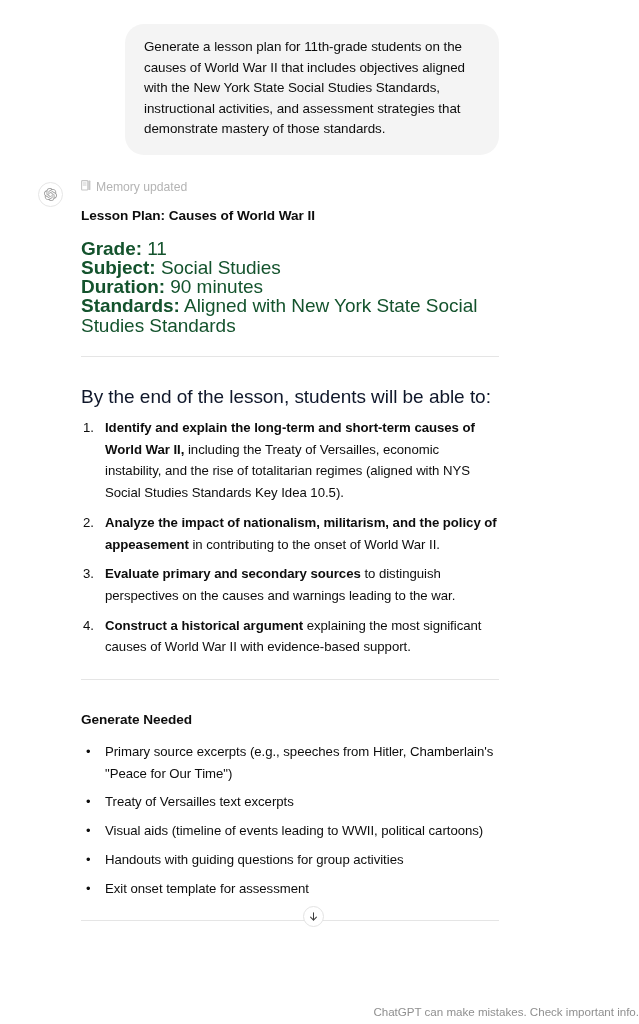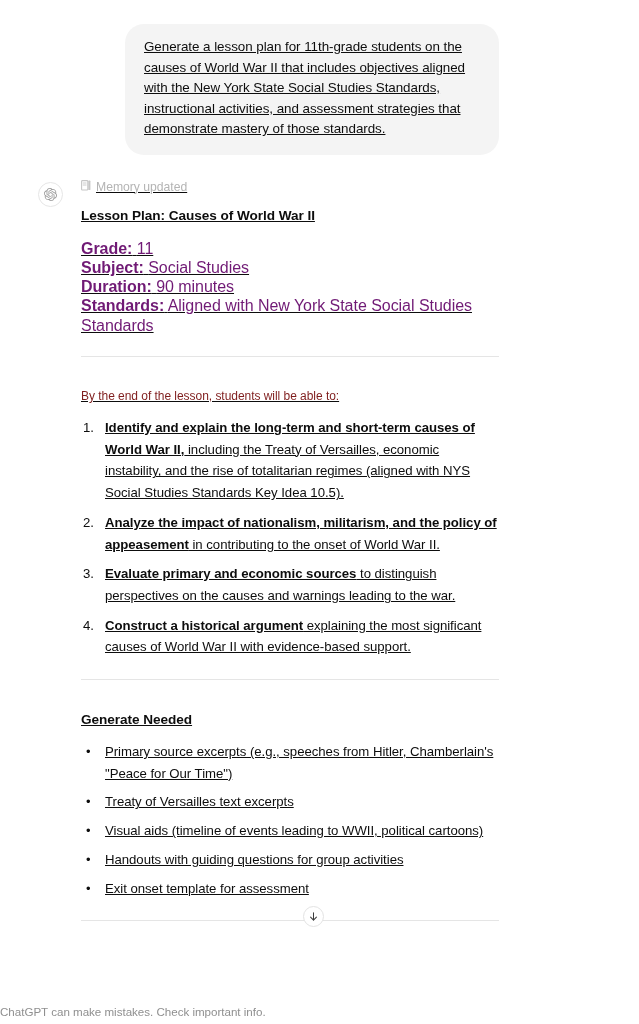--- a/index.html
+++ b/index.html
@@ -20,21 +20,20 @@
   }
 
   
   .chat-scroll {
     position: absolute;
     top: 0; left: 0;
     width: 554px;
     height: 944px;
     overflow: hidden;
     background: #ffffff;
-    text-decoration: underline;
   }
 
   .chat-inner {
     padding: 24px 0 0 0;
   }
 
   
   .user-row {
     display: flex;
     justify-content: flex-end;
@@ -95,40 +94,40 @@
   .md-h {
     font-size: 13.6px;
     font-weight: bold;
     line-height: 20px;
     color: #0d0d0d;
     letter-spacing: -0.05px;
   }
 
   .meta-block {
     margin-top: 13px;
-    font-size: 16px;
+    font-size: 19px;
     line-height: 19.3px;
-    color: #701a75;
+    color: #14532d;
     letter-spacing: -0.04px;
   }
   .meta-block .k { font-weight: bold; }
 
   hr.rule {
     border: 0;
     border-top: 1px solid #e5e5e5;
     margin: 21px 0 0 0;
   }
 
   .section { margin-top: 30px; }
 
   .lead {
-    font-size: 12px;
+    font-size: 19px;
     line-height: 19px;
     margin-top: 0;
-    color: #7f1d1d;
+    color: #0f172a;
     letter-spacing: -0.04px;
   }
 
   ol.md-ol, ul.md-ul {
     margin-top: 11px;
     padding-left: 0;
     list-style: none;
   }
 
   ol.md-ol > li, ul.md-ul > li {
@@ -236,21 +235,21 @@
     height: 9px;
     border-radius: 1.5px;
     background: #ffffff;
   }
 
   .disclaimer {
     position: absolute;
     left: 0;
     bottom: 6px;
     width: 639px;
-    text-align: left;
+    text-align: right;
     font-size: 11.6px;
     color: #8f8f8f;
     letter-spacing: -0.02px;
   }
 </style>
 </head>
 <body>
 
 <div class="chat-scroll">
   <div class="chat-inner">
@@ -312,21 +311,21 @@
             <li>
               <span class="marker">1.</span>
               <b>Identify and explain the long-term and short-term causes of World War II,</b><span> including the Treaty of Versailles, economic instability, and the rise of totalitarian regimes (aligned with NYS Social Studies Standards Key Idea 10.5).</span>
             </li>
             <li>
               <span class="marker">2.</span>
               <b>Analyze the impact of nationalism, militarism, and the policy of appeasement</b><span> in contributing to the onset of World War II.</span>
             </li>
             <li>
               <span class="marker">3.</span>
-              <b>Evaluate primary and economic sources</b><span> to distinguish perspectives on the causes and warnings leading to the war.</span>
+              <b>Evaluate primary and secondary sources</b><span> to distinguish perspectives on the causes and warnings leading to the war.</span>
             </li>
             <li>
               <span class="marker">4.</span>
               <b>Construct a historical argument</b><span> explaining the most significant causes of World War II with evidence-based support.</span>
             </li>
           </ol>
         </div>
 
         <hr class="rule">
 

